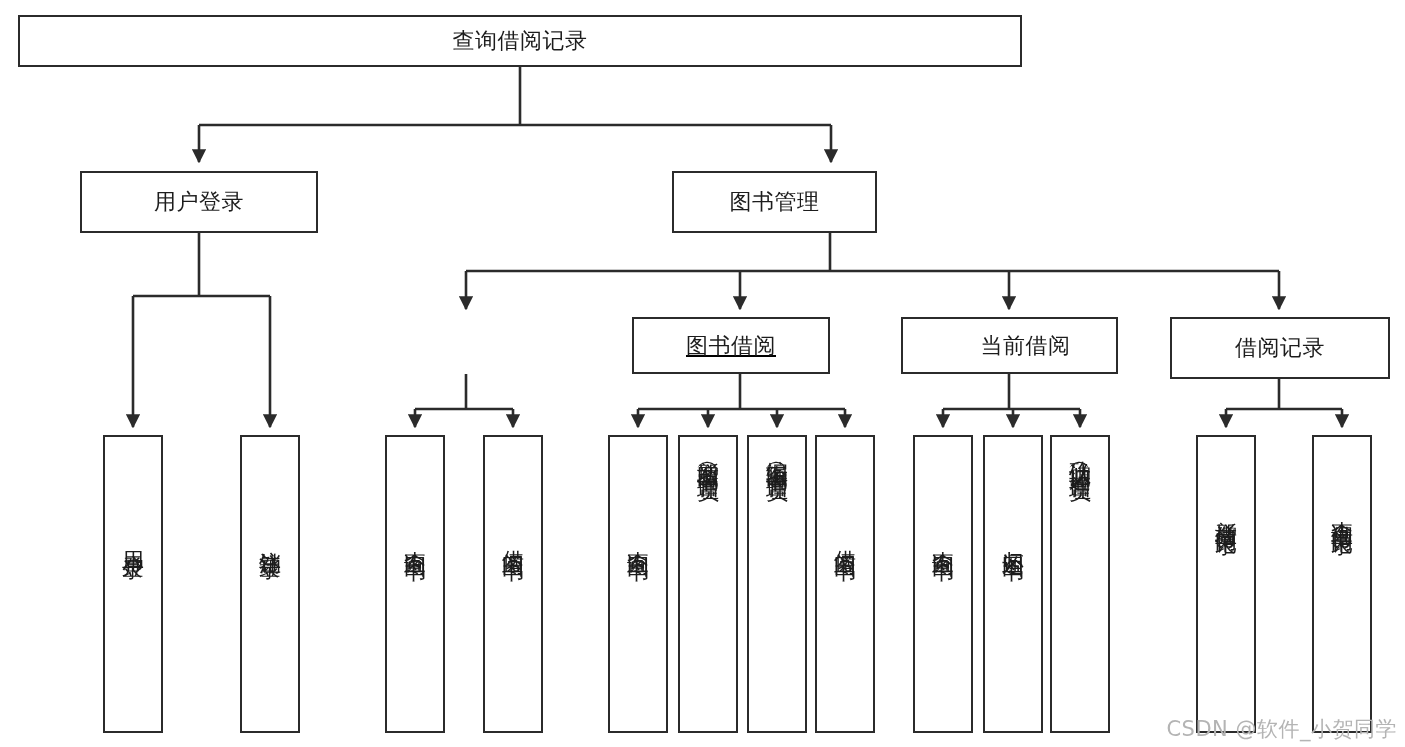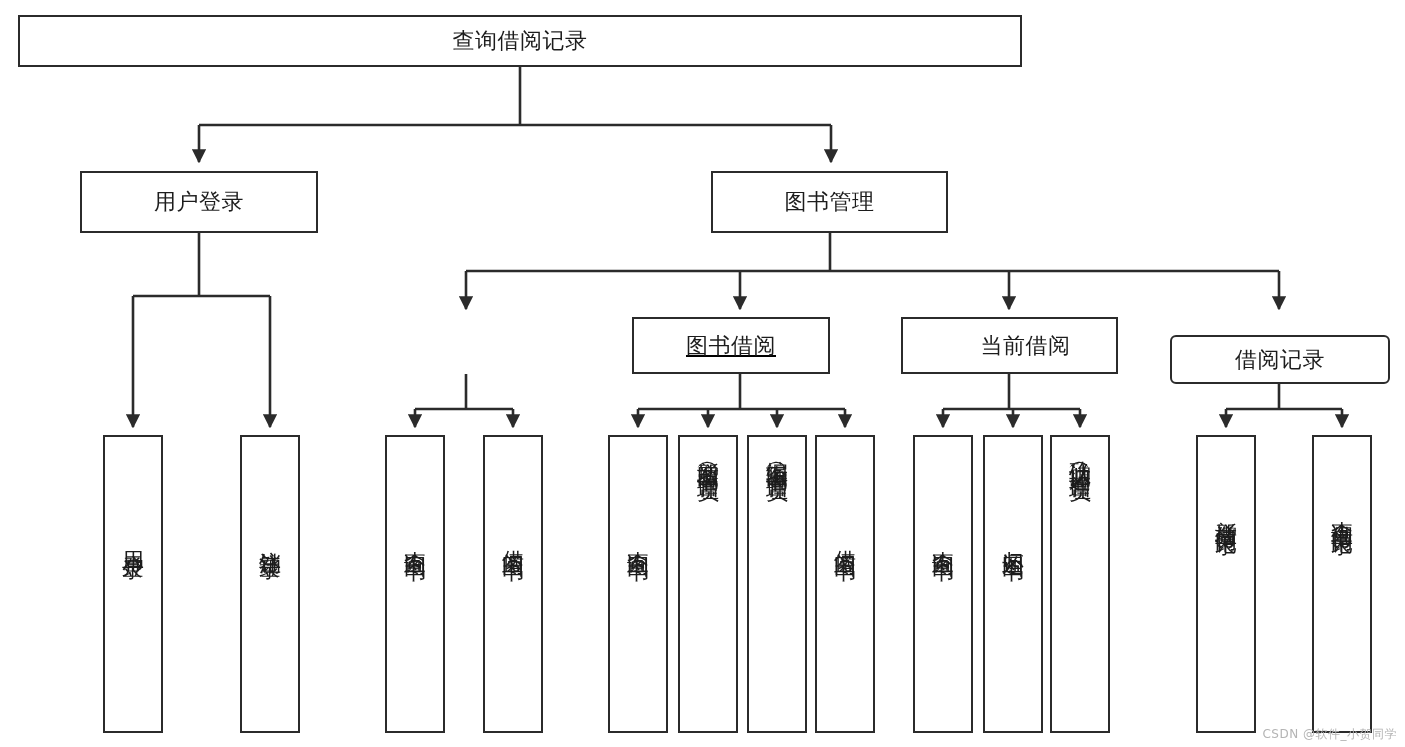--- a/index.html
+++ b/index.html
@@ -59,21 +59,21 @@
   .node.vertical.mid .label {
     margin-top: 60px;
   }
   .node.vertical.mid2 .label {
     margin-top: 90px;
   }
   #watermark {
     position: absolute;
     right: 8px;
     bottom: 4px;
-    font-size: 12px;
+    font-size: 21px;
     color: #b4b4b4;
     z-index: 3;
     white-space: nowrap;
     letter-spacing: 0.5px;
   }
 </style>
 </head>
 <body>
 
 <div id="diagram-root">
@@ -129,31 +129,31 @@
     </g>
   </svg>
 
   <div class="node horizontal" style="left:18px; top:15px; width:1004px; height:52px;">
     <span class="label">查询借阅记录</span>
   </div>
 
   <div class="node horizontal" style="left:80px; top:171px; width:238px; height:62px;">
     <span class="label">用户登录</span>
   </div>
-  <div class="node horizontal" style="left:711px; top:171px; width:237px; height:62px;">
+  <div class="node horizontal" style="left:672px; top:171px; width:205px; height:62px;">
     <span class="label">图书管理</span>
   </div>
 
   <div class="node horizontal" style="left:632px; top:317px; width:198px; height:57px;text-decoration:underline;">
     <span class="label">图书借阅</span>
   </div>
   <div class="node horizontal" style="left:901px; top:317px; width:217px; height:57px;padding-left:32px;">
     <span class="label">当前借阅</span>
   </div>
-  <div class="node horizontal" style="left:1170px; top:335px; width:220px; height:49px;border-radius:6px;">
+  <div class="node horizontal" style="left:1170px; top:317px; width:220px; height:62px;">
     <span class="label">借阅记录</span>
   </div>
 
   <div class="node vertical mid2" style="left:103px; top:435px; width:60px; height:298px;">
     <span class="label">用户登录</span>
   </div>
   <div class="node vertical mid2" style="left:240px; top:435px; width:60px; height:298px;">
     <span class="label">注销登录</span>
   </div>
   <div class="node vertical mid2" style="left:385px; top:435px; width:60px; height:298px;">

